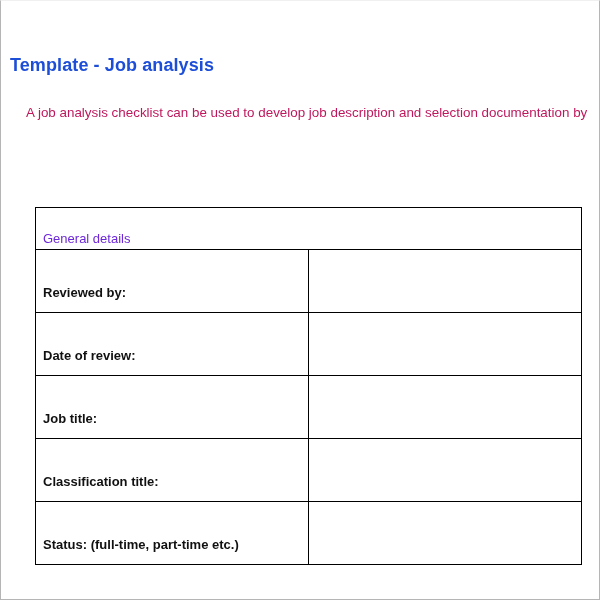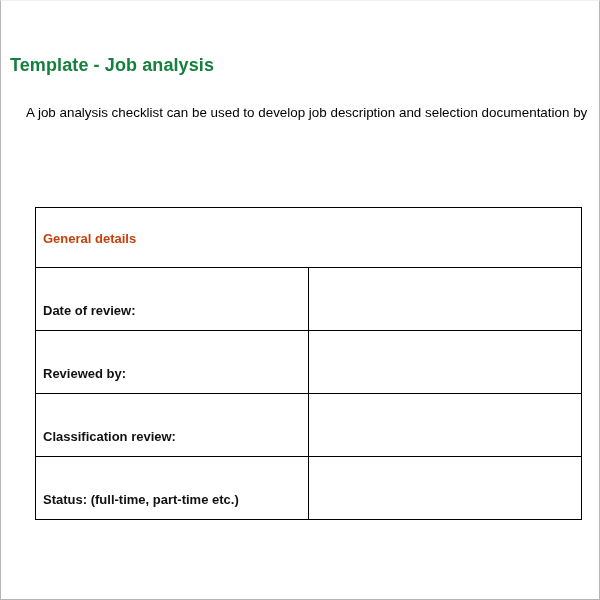--- a/index.html
+++ b/index.html
@@ -25,33 +25,33 @@
       border-bottom: 1px solid #b5b5b5;
       border-top: 1px solid #f0f0f0;
       background: #ffffff;
     }
     .doc-title {
       position: absolute;
       left: 9px;
       top: 52px;
       font-size: 18px;
       font-weight: bold;
-      color: #15803d;
+      color: #1d4ed8;
       letter-spacing: 0.1px;
       margin: 0;
       line-height: 24px;
       text-align: right;
     }
     .intro {
       position: absolute;
       left: 25px;
       top: 101px;
       width: 560px;
       font-size: 13.4px;
-      color: #000000;
+      color: #be185d;
       line-height: 22px;
       margin: 0;
     }
     .intro span {
       display: block;
       white-space: nowrap;
     }
     .details-table {
       position: absolute;
       left: 34px;
@@ -62,24 +62,24 @@
     }
     .details-table td {
       border: 1.5px solid #000000;
       padding: 0;
       vertical-align: middle;
     }
     .details-table .header-cell {
       height: 38px;
       padding-left: 7px;
       vertical-align: bottom;
-      padding-bottom: 21px;
+      padding-bottom: 3px;
       font-size: 13px;
-      font-weight: bold;
-      color: #c2410c;
+      font-weight: normal;
+      color: #6d28d9;
     }
     .details-table tr.field-row td {
       height: 50px;
     }
     .details-table .label-cell {
       width: 210px;
       padding-left: 7px;
       font-size: 13px;
       font-weight: bold;
       color: #111111;
@@ -101,29 +101,33 @@
   <p class="intro">
     <span>A job analysis checklist can be used to develop job description and selection documentation by</span>
   </p>
 
   <table class="details-table">
     <tbody>
         <tr>
       <td class="header-cell" colspan="2">General details</td>
     </tr>
     <tr class="field-row">
+      <td class="label-cell">Reviewed by:</td>
+      <td class="value-cell"></td>
+    </tr>
+    <tr class="field-row">
       <td class="label-cell">Date of review:</td>
       <td class="value-cell"></td>
     </tr>
     <tr class="field-row">
-      <td class="label-cell">Reviewed by:</td>
+      <td class="label-cell">Job title:</td>
       <td class="value-cell"></td>
     </tr>
     <tr class="field-row">
-      <td class="label-cell">Classification review:</td>
+      <td class="label-cell">Classification title:</td>
       <td class="value-cell"></td>
     </tr>
     <tr class="field-row">
       <td class="label-cell">Status: (full-time, part-time etc.)</td>
       <td class="value-cell"></td>
     </tr>
   </tbody>
     </table>
 
 </div>

